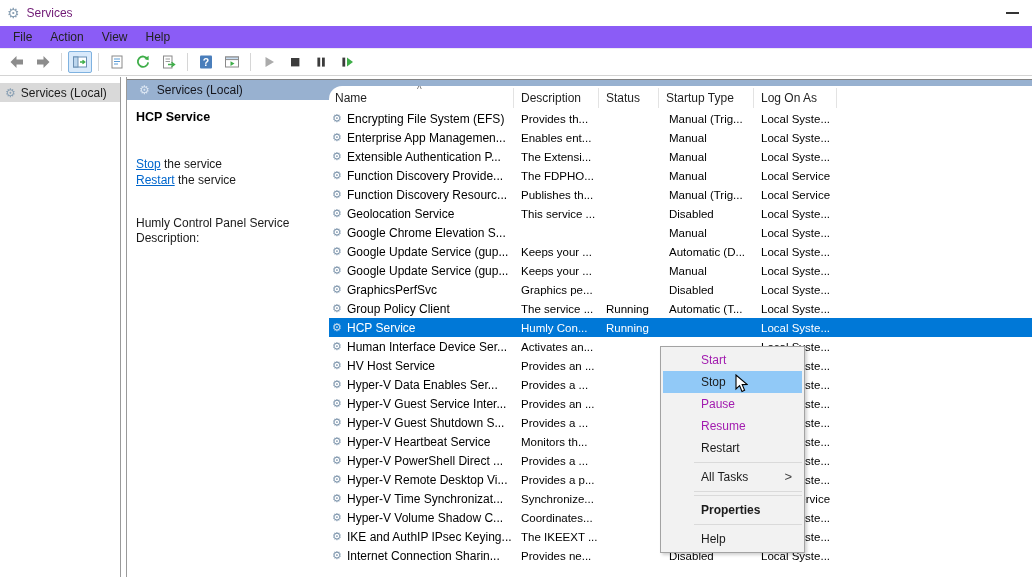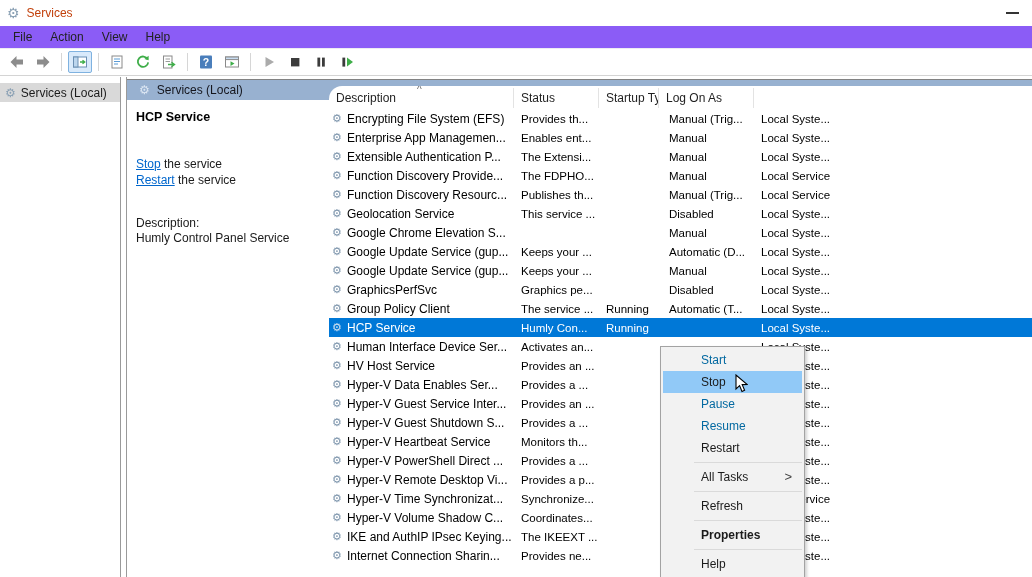--- a/index.html
+++ b/index.html
@@ -6,21 +6,21 @@
   html,body { width:1032px; height:577px; }
   body {
     font-family:"Liberation Sans", sans-serif;
     font-size:12px; color:#1b1b1b; background:#fff;
     position:relative; overflow:hidden;
     -webkit-font-smoothing:antialiased;
   }
   
   .titlebar { height:26px; display:flex; align-items:center; padding-left:7px; background:#fff; position:relative; }
   .titlebar .app-gear { font-size:14px; color:#8aa0b4; line-height:1; margin-right:7px; }
-  .titlebar .title-text { font-size:12px; color:#c2410c; }
+  .titlebar .title-text { font-size:12px; color:#701a75; }
   .win-min { position:absolute; right:13px; top:12px; width:13px; height:2px; background:#333; }
   
   .menubar { height:23px; display:flex; align-items:center; padding-left:4px; border-bottom:1px solid #ececf2; background:#8b5cf6; }
   .menubar .menu-item { padding:3px 9px; color:#222; }
   
   .toolbar { height:27px; display:flex; align-items:center; padding-left:4px; border-bottom:1px solid #d4d4d4; background:#fff; }
   .tbtn { width:24px; height:22px; display:flex; align-items:center; justify-content:center; margin:0 1px; border:1px solid transparent; border-radius:2px; }
   .tbtn svg { width:16px; height:16px; display:block; }
   .tbtn.active { background:#d9eafb; border-color:#7fb2e0; }
   .tsep { width:1px; height:18px; background:#d6d6d6; margin:0 5px; }
@@ -53,21 +53,21 @@
   .lrow { height:19px; color:#000; }
   .lrow .cell { white-space:nowrap; overflow:hidden; padding-left:7px; font-size:11.5px; }
   .lrow .cell.startup { padding-left:10px; }
   .lrow .namecell { display:flex; align-items:center; padding-left:3px; }
   .lrow .namecell .gear { font-size:11px; color:#7d95ac; width:15px; flex:0 0 15px; line-height:1; }
   .lrow.selected { background:#0078d7; color:#fff; }
   .lrow.selected .namecell .gear { color:#cfe0ef; }
   
   .ctxmenu { position:absolute; left:660px; top:346px; width:145px; background:#f2f2f2; border:1px solid #a3a3a3; box-shadow:2px 2px 3px rgba(0,0,0,.18); padding:2px 0; z-index:50; }
   .mi { height:22px; display:flex; align-items:center; padding-left:38px; position:relative; color:#1b1b1b; margin:0 2px; }
-  .mi.disabled { color:#0369a1;text-align:right; }
+  .mi.disabled { color:#a21caf;text-align:right; }
   .mi.highlight { background:#91c9f7; }
   .mi.bold { font-weight:bold; }
   .mi .subarrow { position:absolute; right:10px; top:3px; font-size:13px; color:#444; }
   .msep { height:1px; background:#dadada; margin:3px 2px 3px 33px; }
   
   .cursor { position:absolute; left:735px; top:374px; z-index:60; } 
 </style>
 </head>
 <body>
 
@@ -179,28 +179,29 @@
       <span class="band-title">Services (Local)</span>
     </div>
 
     <div class="infopane">
       <div class="info-title">HCP Service</div>
       <div class="info-actions">
           <div><a href="#">Stop</a><span> the service</span></div>
           <div><a href="#">Restart</a><span> the service</span></div>
         </div>
       <div class="info-desc">
+        <div>Humly Control Panel Service</div>
         <div>Description:</div>
-        <div>Humly Control Panel Service</div>
       </div>
     </div>
 
     <div class="listpanel">
       <div class="grid-row lheader">
         <span class="sort-caret">^</span>
+      <div class="hcell first">Name</div>
           <div class="hcell">Description</div>
           <div class="hcell">Status</div>
           <div class="hcell">Startup Type</div>
           <div class="hcell">Log On As</div>
         </div>
       <div class="rows">
           <div class="grid-row lrow">
             <div class="namecell">
               <span class="gear">⚙</span>
               <span>Encrypting File System (EFS)</span>
@@ -447,21 +448,20 @@
 
 <div class="ctxmenu">
     <div class="mi disabled">Start</div>
     <div class="mi highlight">Stop</div>
     <div class="mi disabled">Pause</div>
     <div class="mi disabled">Resume</div>
     <div class="mi">Restart</div>
     <div class="msep"></div>
     <div class="mi">All Tasks<span class="subarrow">&gt;</span></div>
     <div class="msep"></div>
-    <div class="mi">Refresh</div>
     <div class="msep"></div>
     <div class="mi bold">Properties</div>
     <div class="msep"></div>
     <div class="mi">Help</div>
   </div>
 
 <div class="cursor">
   <svg width="13" height="19" viewBox="0 0 13 19">
     <path d="M1 1 L1 15 L4.6 11.6 L7 17.4 L9.6 16.2 L7.2 10.6 L12 10.4 Z" fill="#fff" stroke="#000" stroke-width="1.1"></path>
   </svg>

